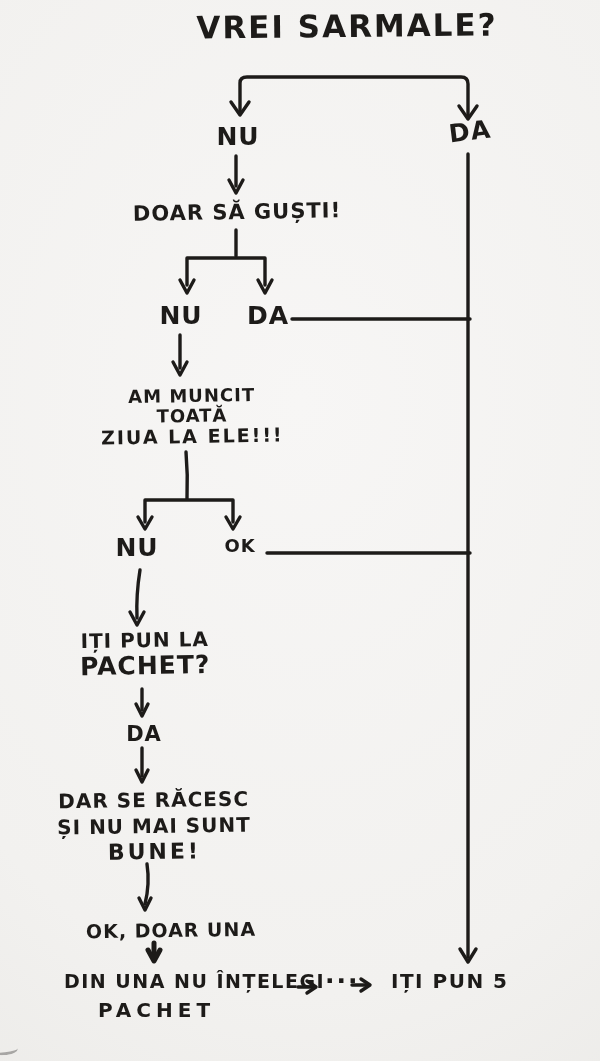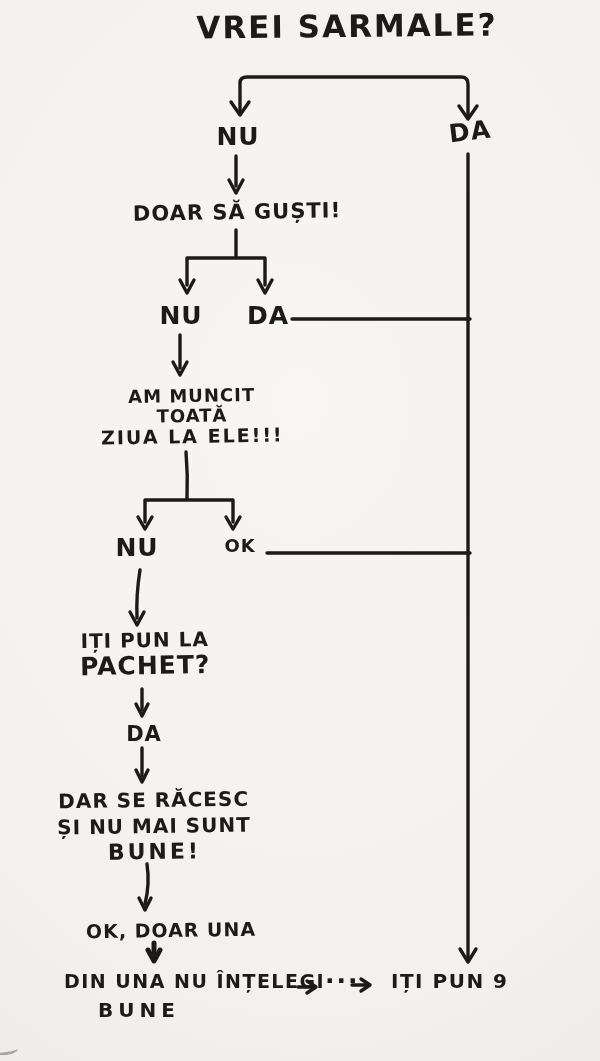--- a/index.html
+++ b/index.html
@@ -185,17 +185,17 @@
   <div class="lbl cold">
     <span class="row l1">DAR SE RĂCESC</span>
     <span class="row l2">ȘI NU MAI SUNT</span>
     <span class="row l3">BUNE!</span>
   </div>
 
   <div class="lbl one">OK, DOAR UNA</div>
 
   <div class="lbl final-left">DIN UNA NU ÎNȚELEGI</div>
   <div class="lbl dots">...</div>
-  <div class="lbl final-right">IȚI PUN 9</div>
-  <div class="lbl nimic">BUNE</div>
+  <div class="lbl final-right">IȚI PUN 5</div>
+  <div class="lbl nimic">PACHET</div>
 
   <div class="smudge"></div>
 </div>
 
 </body></html>

